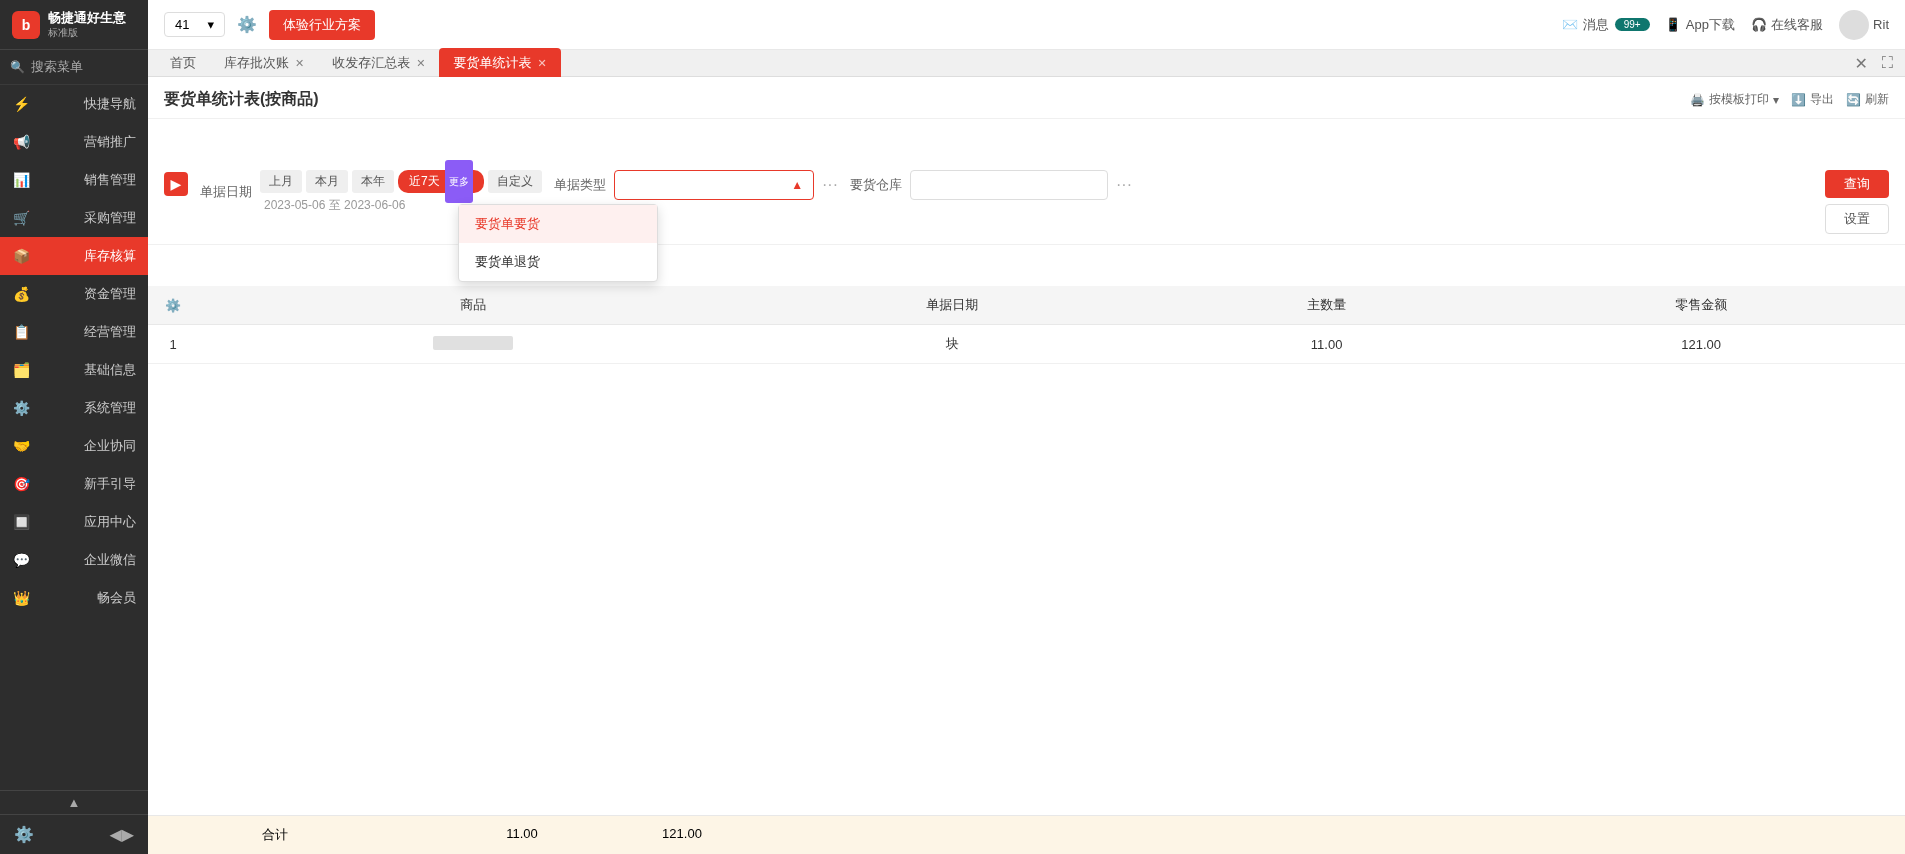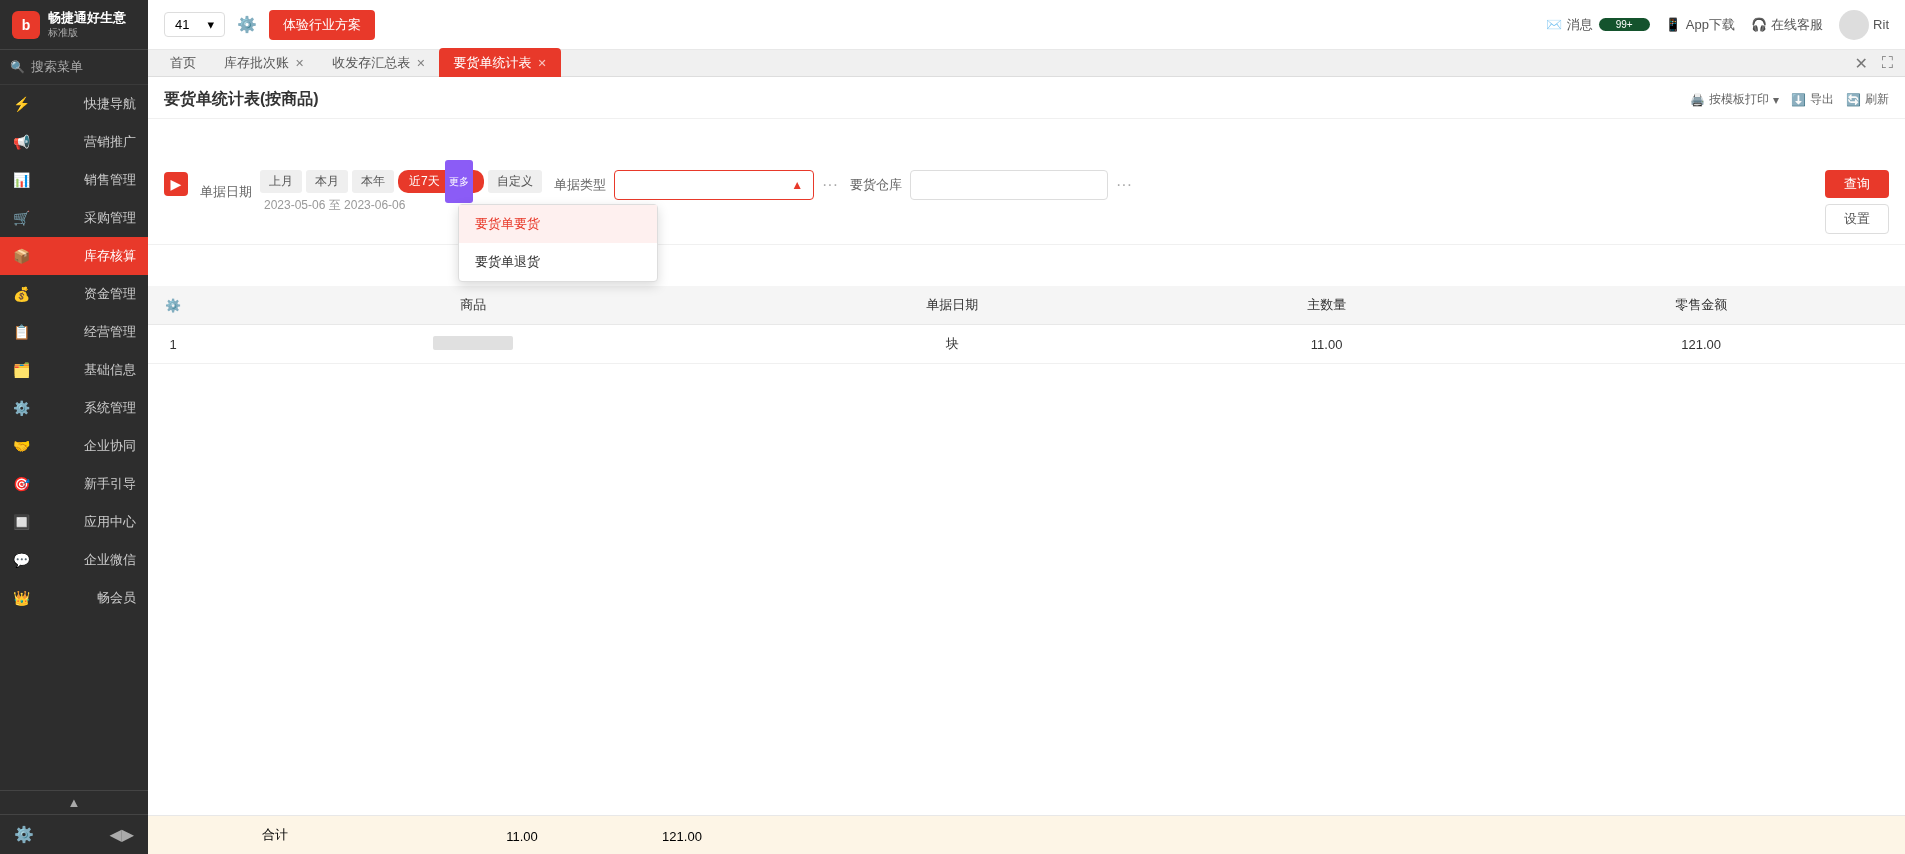--- a/index.html
+++ b/index.html
@@ -122,24 +122,24 @@
     .topbar-right {
       display: flex; align-items: center; gap: 16px;
       color: #555;
     }
     .topbar-right-item {
       display: flex; align-items: center; gap: 4px;
       cursor: pointer;
       font-size: 13px;
     }
     .badge {
-      background: #14532d;
+      background: #0f766e;
       color: white;
       border-radius: 8px;
-      padding: 1px 17px;
+      padding: 1px 9px;
       font-size: 10px;
       margin-left: 2px;
     }
     .avatar {
       width: 30px; height: 30px;
       background: #ddd;
       border-radius: 50%;
     }
 
     
@@ -342,21 +342,21 @@
       padding: 10px 14px;
       text-align: center;
       border-bottom: 1px solid #f0f0f0;
       color: #333;
     }
 
     
     .table-footer {
       background: #fdf5e6;
       display: flex;
-      align-items: flex-end;
+      align-items: flex-start;
       padding: 10px 14px;
       border-top: 1px solid #e8e8e8;
       flex-shrink: 0;
       font-size: 13px;
     }
     .footer-label { width: 200px; padding-left: 40px; }
     .footer-qty { width: 200px; text-align: center; }
     .footer-amount { width: 120px; text-align: center; }
   </style>
 </head>

